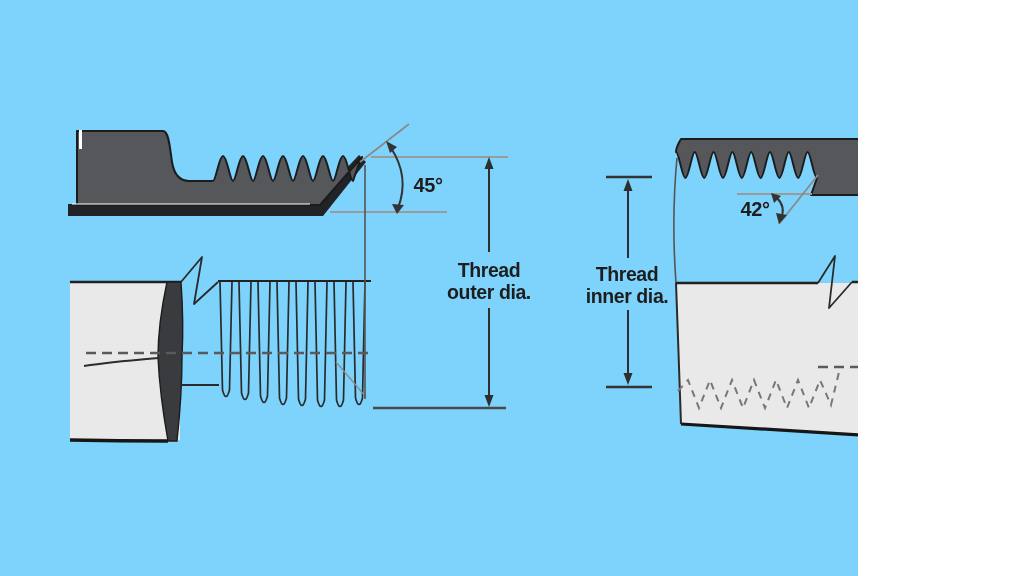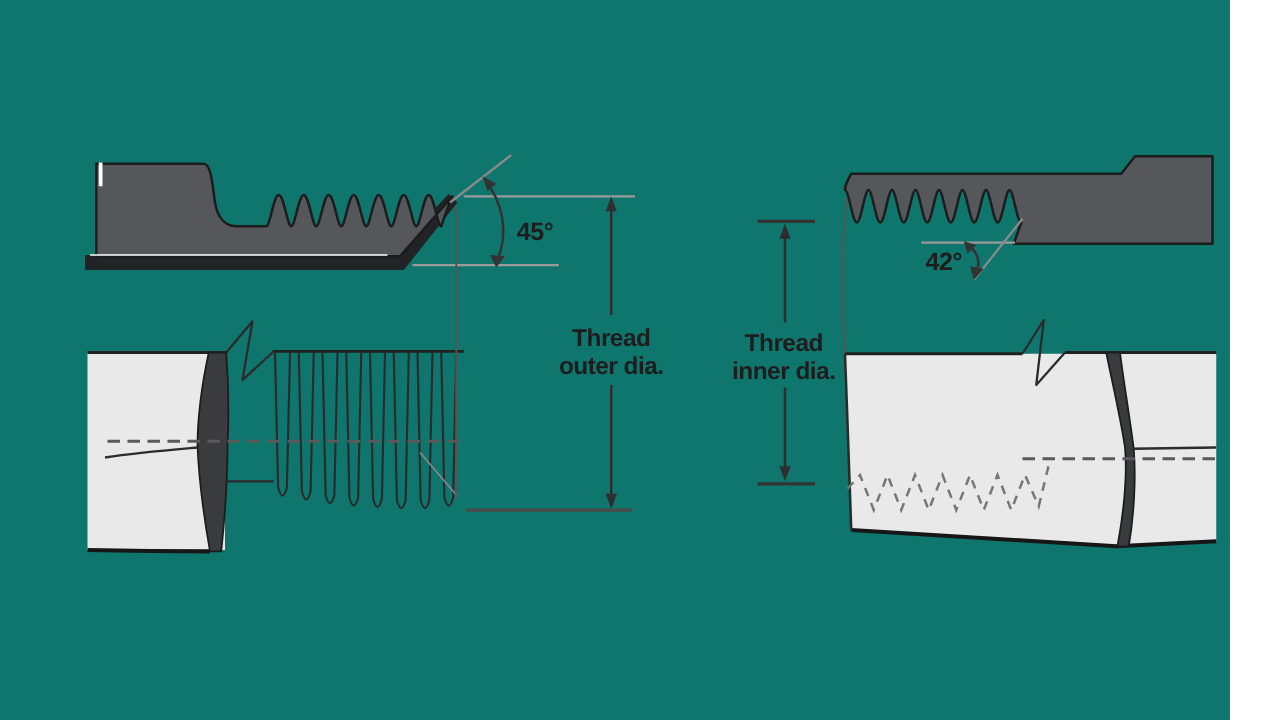--- a/index.html
+++ b/index.html
@@ -1,19 +1,19 @@
 <!DOCTYPE html>
 <html><head>
 <meta charset="utf-8">
 <style>
   html,body{margin:0;padding:0;background:#ffffff;}
   .stage{
     position:relative;
-    width:984px;height:576px;
-    background:#0f766e;
+    width:858px;height:576px;
+    background:#7dd3fc;
     overflow:hidden;
     font-family:"Liberation Sans", sans-serif;
   }
   svg{display:block;}
   text{
     font-family:"Liberation Sans","DejaVu Sans",sans-serif;
     font-weight:bold;
     fill:#1d1d1d;
     letter-spacing:-0.4px;
   }

